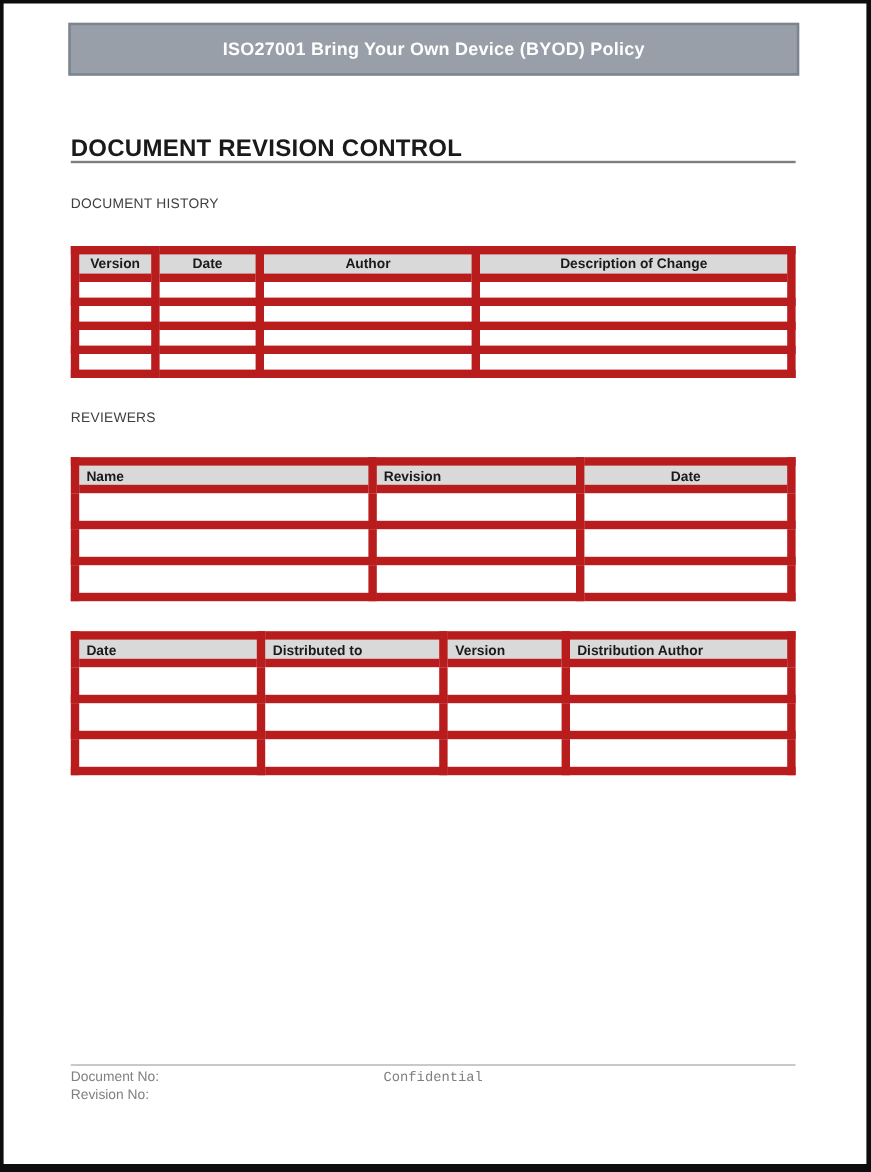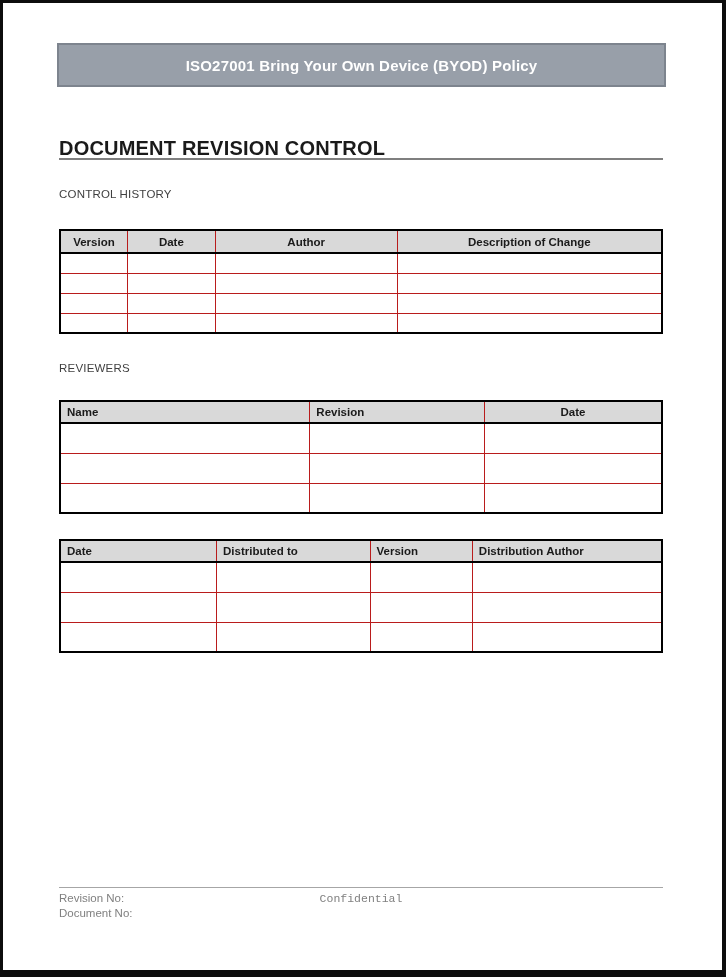--- a/index.html
+++ b/index.html
@@ -14,21 +14,21 @@
   body{font-family:"Liberation Sans", sans-serif;}
   .page{
     position:relative;
     width:726px;height:977px;
     background:#ffffff;
     border-style:solid;border-color:#0d0d0d;
     border-width:3px 4px 7px 3px;
     overflow:hidden;
   }
   .banner{
-    margin:40px 0 0 54px;
+    margin:16px 0 0 54px;
     width:609px;height:44px;
     background:var(--banner-bg);
     border:2px solid var(--banner-border);
     display:flex;align-items:center;justify-content:center;
   }
   .banner-title{
     color:#ffffff;font-weight:bold;font-size:15px;letter-spacing:0.2px;
   }
   .content{margin-left:56px;width:604px;}
   .heading{
@@ -44,21 +44,21 @@
   .label-rh{margin-top:28px;}
   .label-rv{margin-top:28px;}
   .label-ds{margin-top:25px;}
   table{
     border-collapse:collapse;table-layout:fixed;
     width:604px;border:2px solid #000;
     margin-top:25px;
   }
   .t1{margin-top:28px;}
   th,td{
-    border:1px solid #b91c1c;
+    border:7px solid #b91c1c;
     font-size:11.5px;color:#1a1a1a;
     padding:0;
   }
   th{
     background:var(--table-header-bg);
     font-weight:bold;
     border-bottom:2px solid #000;
   }
   .t1 th{height:23px;text-align:center;vertical-align:middle;}
   .t1 td{height:20px;}
@@ -84,21 +84,21 @@
 <div class="page">
 
   <div class="banner">
     <span class="banner-title">ISO27001 Bring Your Own Device (BYOD) Policy</span>
   </div>
 
   <div class="content">
 
     <h1 class="heading">DOCUMENT REVISION CONTROL</h1>
 
-    <div class="section-label label-rh">CONTROL HISTORY</div>
+    <div class="section-label label-rh">DOCUMENT HISTORY</div>
 
     <table class="t1">
       <colgroup>
         <col style="width:11.2%">
           <col style="width:14.6%">
           <col style="width:30.2%">
           <col style="width:44%">
       </colgroup>
       <thead>
         <tr>
@@ -205,19 +205,19 @@
             <td></td>
             <td></td>
           </tr>
         </tbody>
     </table>
 
   </div>
 
   <div class="footer">
     <div class="left-col">
+      <div>Document No:</div>
       <div>Revision No:</div>
-      <div>Document No:</div>
     </div>
     <div class="center-col">Confidential</div>
   </div>
 
 </div>
 
 </body></html>

